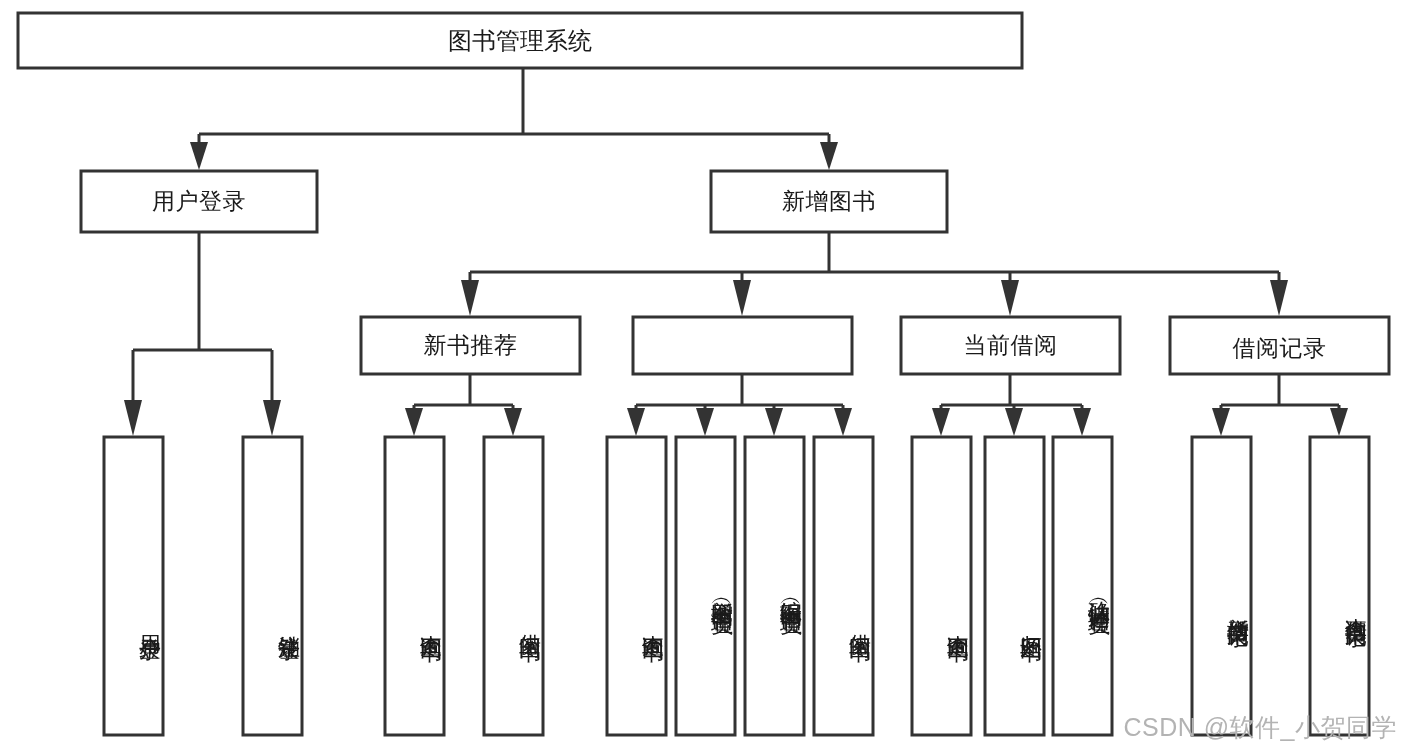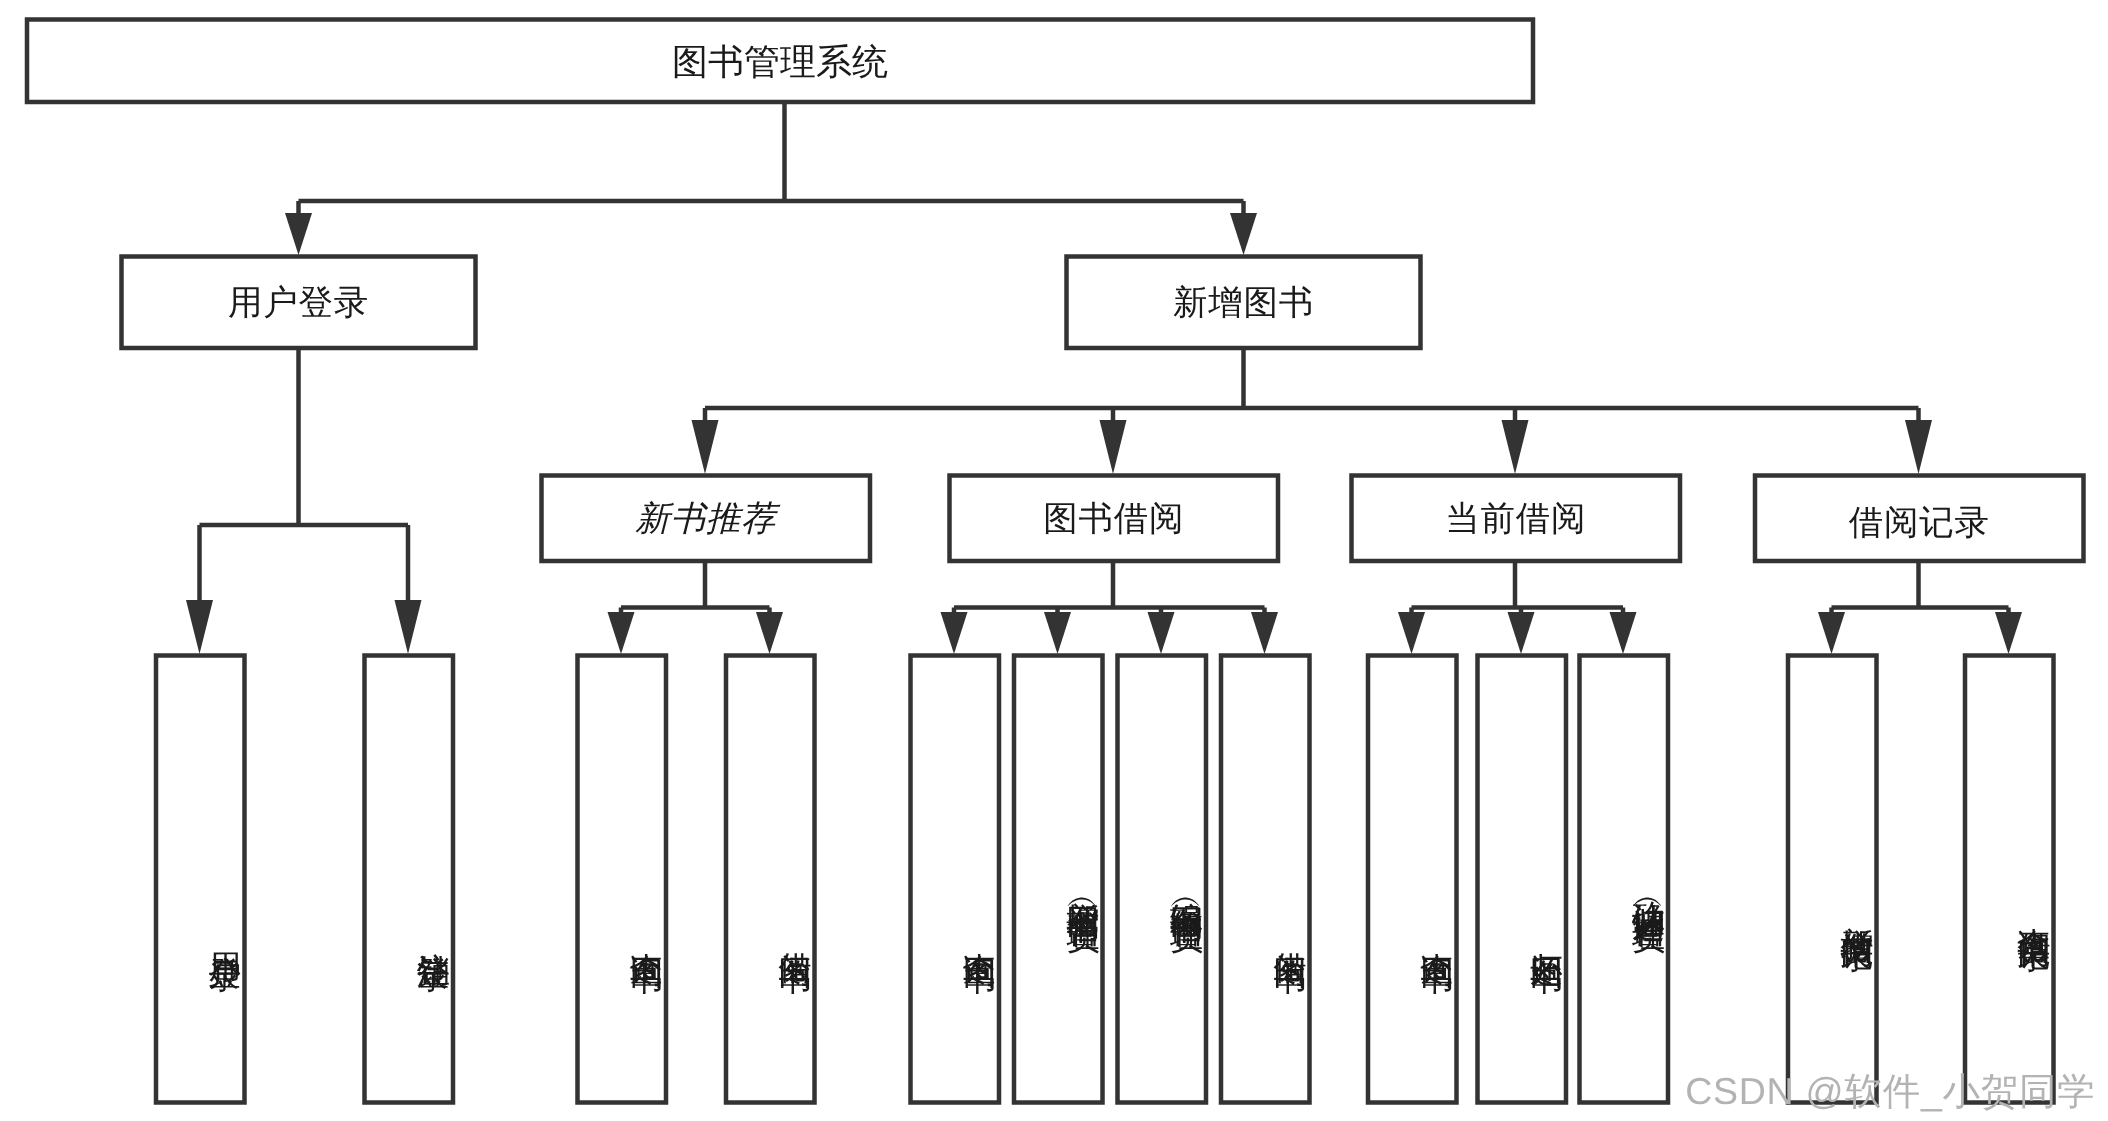--- a/index.html
+++ b/index.html
@@ -173,22 +173,21 @@
     <path class="connector" d="M1339,405 L1339,412"></path>
     <polygon class="arrow-head" points="1212,408 1230,408 1221,436"></polygon>
     <polygon class="arrow-head" points="1330,408 1348,408 1339,436"></polygon>
   </svg>
 
   <div class="node-label root" style="left:18px; top:13px; width:1004px; height:55px;">图书管理系统</div>
 
   <div class="node-label horizontal" style="left:81px; top:171px; width:236px; height:61px;">用户登录</div>
   <div class="node-label horizontal" style="left:711px; top:171px; width:236px; height:61px;">新增图书</div>
 
-  <div class="node-label horizontal" style="left:361px; top:317px; width:219px; height:57px;font-style:italic;">新书推荐</div>
-  <div class="node-label horizontal" style="left:633px; top:317px; width:219px; height:57px;">图书借阅</div>
+  <div class="node-label horizontal" style="left:361px; top:317px; width:219px; height:57px;">新书推荐</div>
   <div class="node-label horizontal" style="left:901px; top:317px; width:219px; height:57px;border-radius:26px;">当前借阅</div>
   <div class="node-label horizontal" style="left:1170px; top:317px; width:219px; height:64px;">借阅记录</div>
 
   <div class="node-label vertical" style="left:104px; top:500px; width:59px; height:235px;">用户登录</div>
   <div class="node-label vertical" style="left:243px; top:500px; width:59px; height:235px;">注销登录</div>
 
   <div class="node-label vertical" style="left:385px; top:500px; width:59px; height:235px;">查询图书</div>
   <div class="node-label vertical" style="left:484px; top:500px; width:59px; height:235px;">借阅图书</div>
 
   <div class="node-label vertical" style="left:607px; top:500px; width:59px; height:235px;">查询图书</div>

